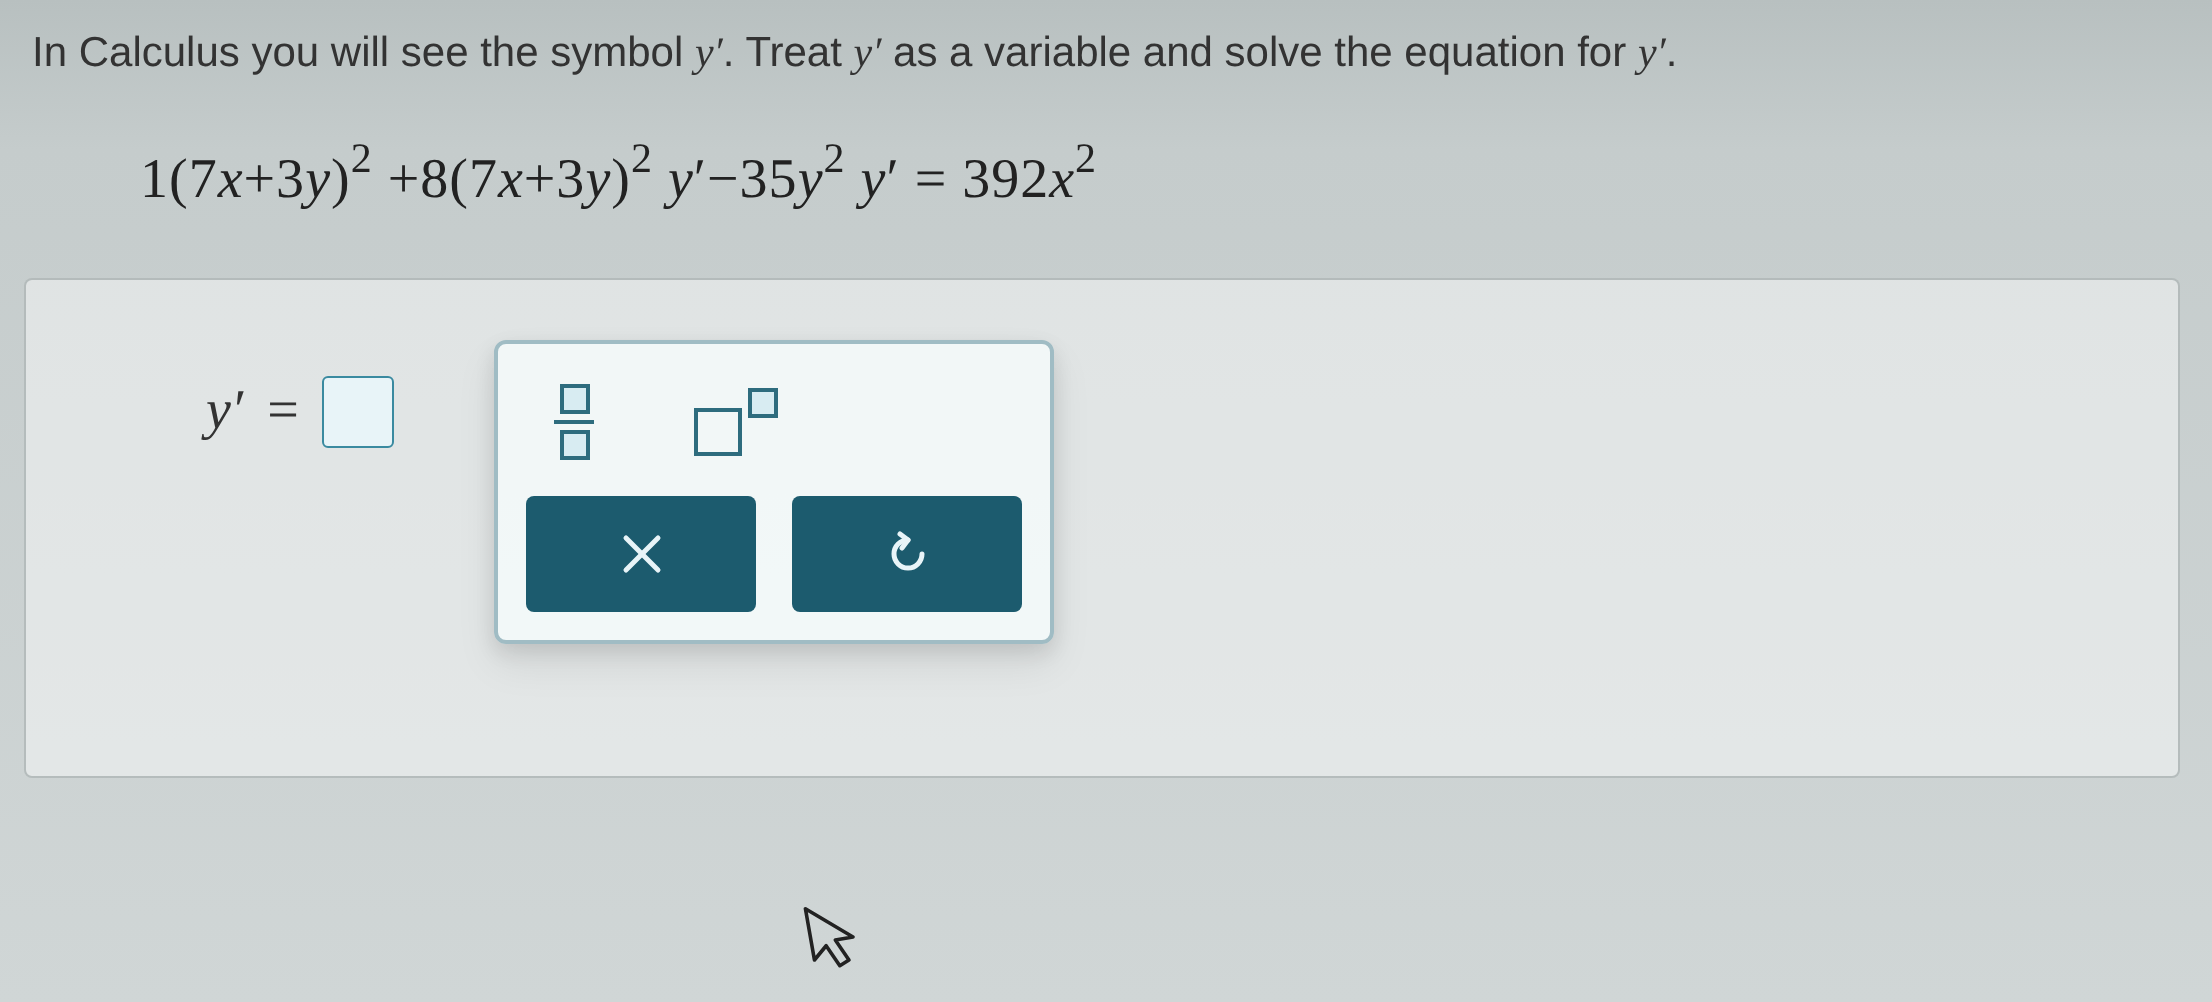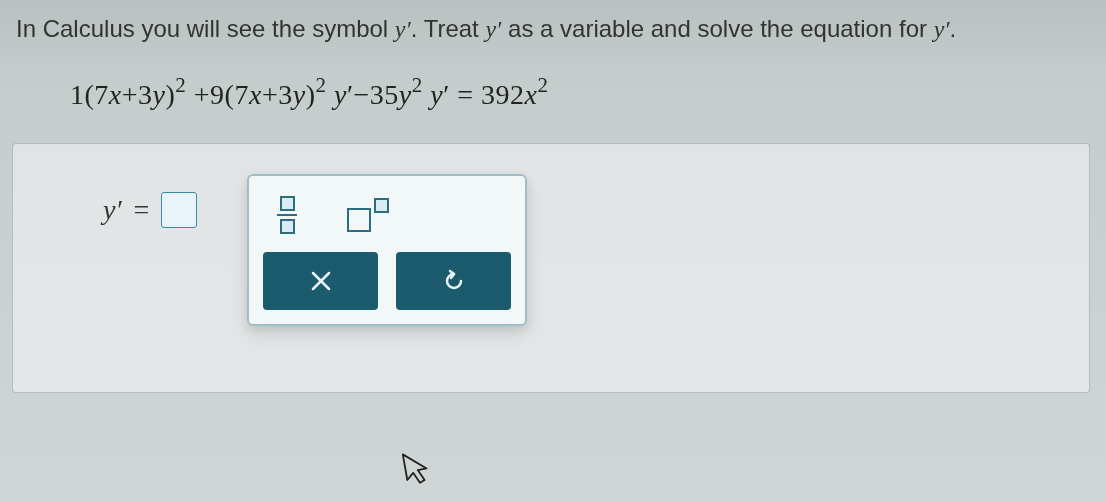--- a/index.html
+++ b/index.html
@@ -6,21 +6,21 @@
     body {
       width: 1106px;
       height: 501px;
       background: linear-gradient(to bottom, #b8c0c0 0%, #c5cccc 15%, #d0d6d6 100%);
       font-family: Arial, sans-serif;
       overflow: hidden;
       position: relative;
     }
     .instruction {
       padding: 12px 16px 28px 16px;
-      font-size: 24px;
+      font-size: 21px;
       color: #333;
       line-height: 1.4;
     }
     .math-var {
       font-style: italic;
       font-family: 'Times New Roman', serif;
     }
     .equation {
       padding: 0 0 32px 70px;
       font-family: 'Times New Roman', serif;
@@ -131,21 +131,21 @@
   </style>
 </head>
 <body>
 
 <div class="instruction">
   <span>In Calculus you will see the symbol </span><span class="math-var">y′</span><span>. Treat </span><span class="math-var">y′</span><span> as a variable and solve the equation for </span><span class="math-var">y′</span><span>.</span>
 </div>
 
 <div class="equation">
   <span class="num">1(7</span>x<span class="num">+3</span>y<span class="num">)</span><span class="sup num">2</span>
-  <span class="num">+9(7</span>x<span class="num">+3</span>y<span class="num">)</span><span class="sup num">2</span>
+  <span class="num">+8(7</span>x<span class="num">+3</span>y<span class="num">)</span><span class="sup num">2</span>
   y<span class="num">′−35</span>y<span class="sup num">2</span> y<span class="num">′ = 392</span>x<span class="sup num">2</span>
 </div>
 
 <div class="answer-panel">
   <div class="yprime-eq">
     <span>y′</span>
     <span style="font-style:normal;">=</span>
     <div class="answer-box"></div>
   </div>
 

